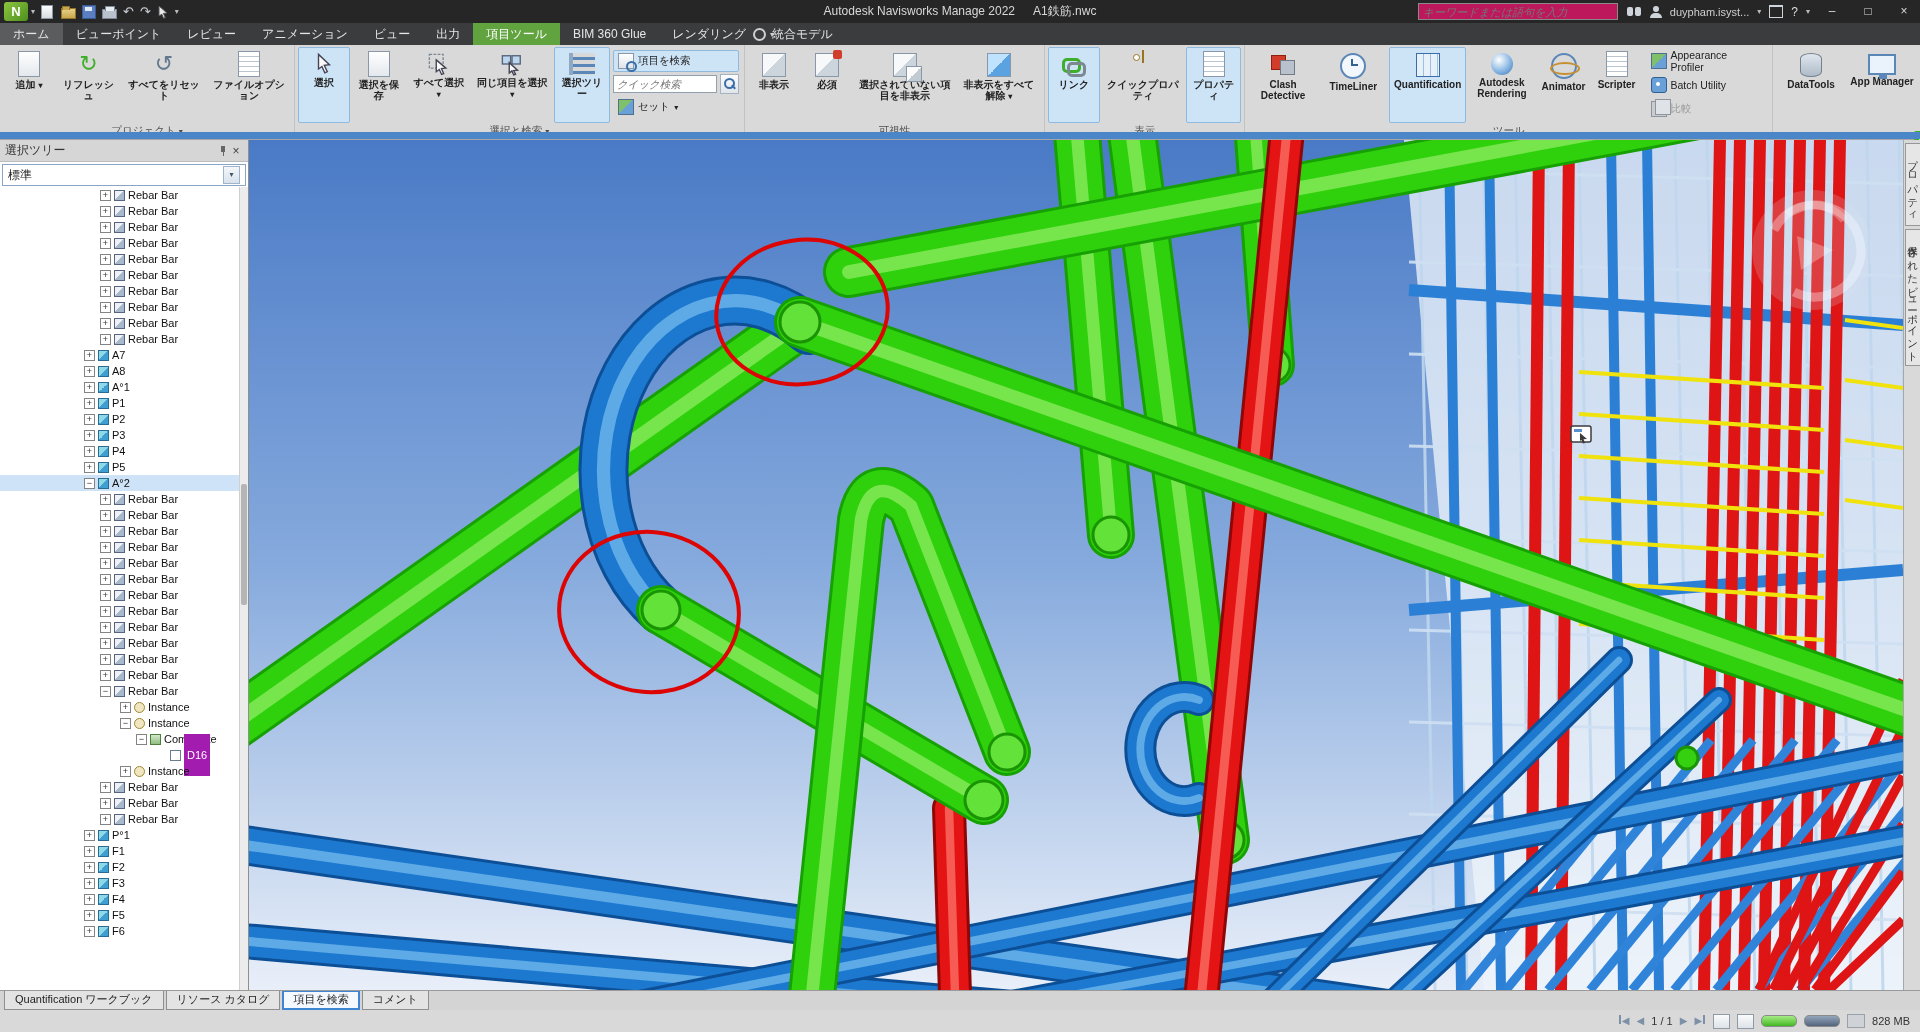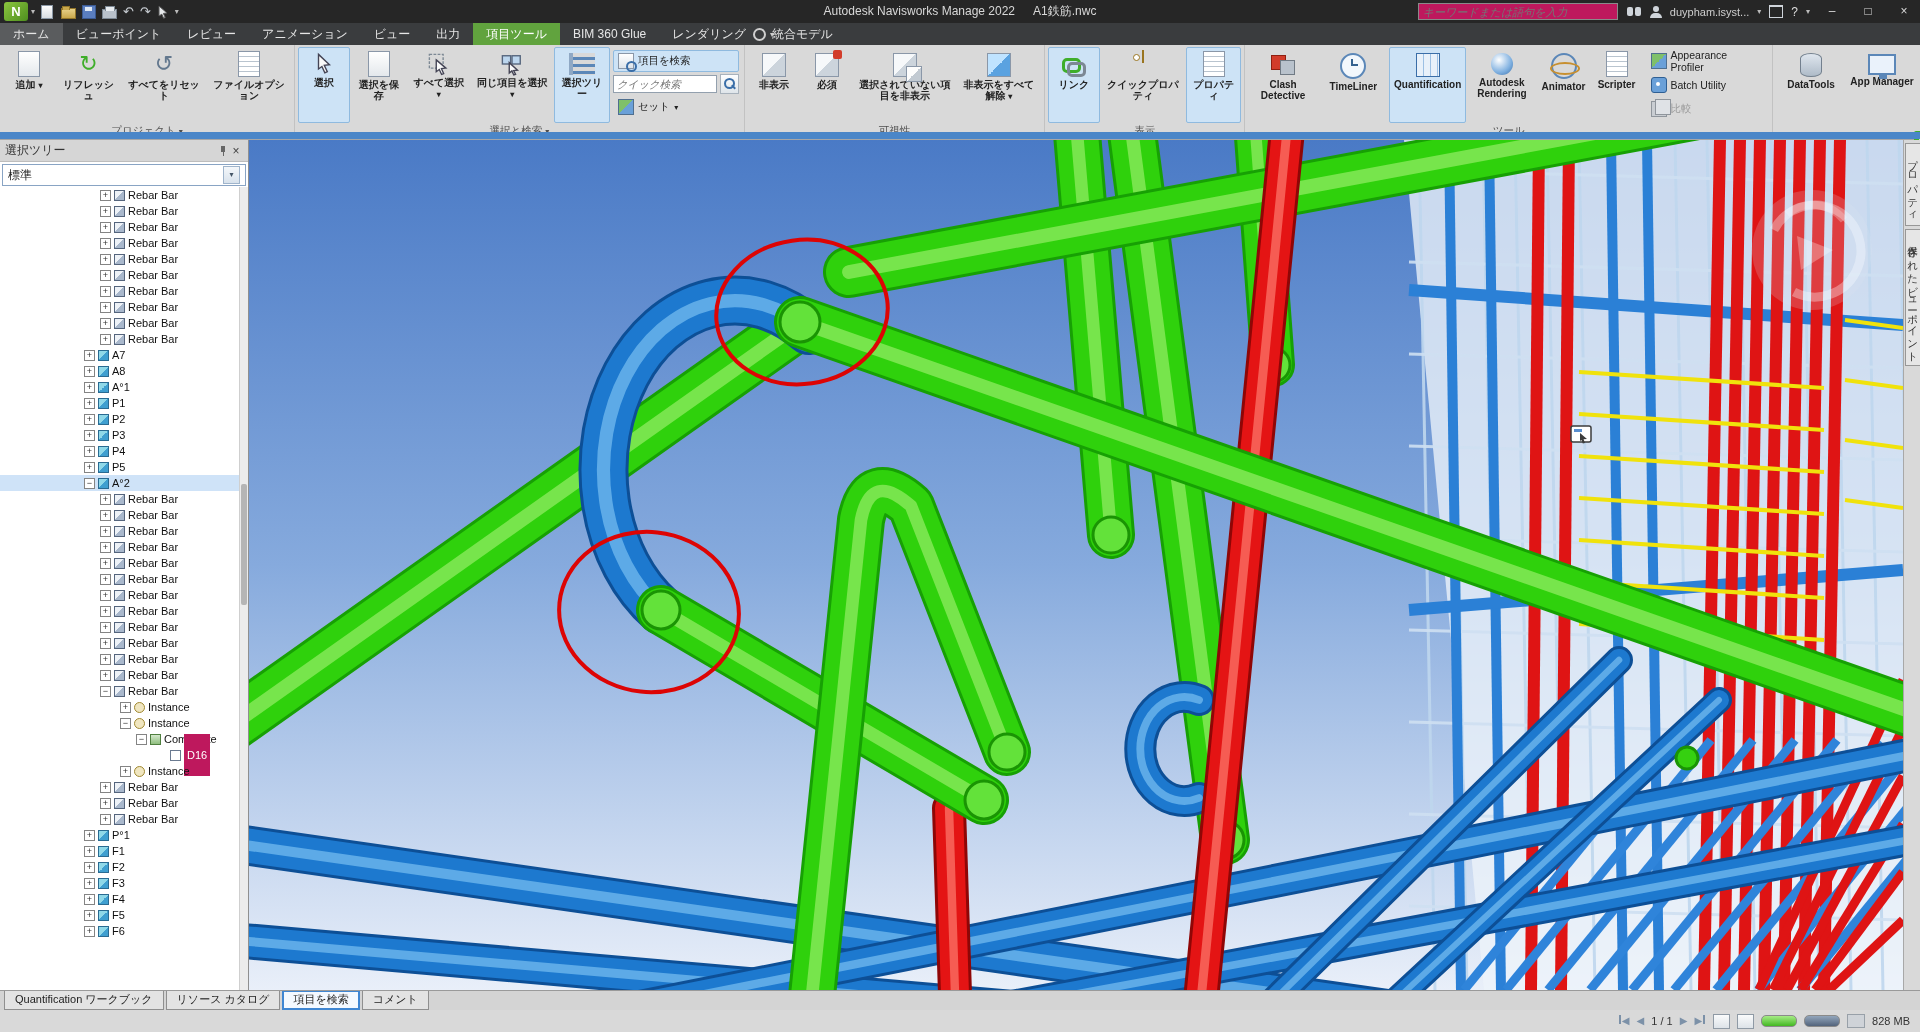--- a/index.html
+++ b/index.html
@@ -118,21 +118,21 @@
   .lvl2{padding-left:84px}.lvl3{padding-left:100px}.lvl4{padding-left:120px}.lvl5{padding-left:136px}.lvl6{padding-left:156px}
   .exp{width:9px;height:9px;border:1px solid #848484;background:#fff;font-size:9px;line-height:8px;text-align:center;color:#333;flex:none;box-sizing:content-box;}
   .exp:empty{visibility:hidden;}
   .ticon{width:11px;height:11px;margin:0 3px 0 3px;flex:none;box-sizing:border-box;}
   .ticon.rebar{background:linear-gradient(135deg,#eef2f7 45%,#a9b8cc 45%);border:1px solid #55657d;}
   .ticon.grp{background:linear-gradient(135deg,#8fd8e8 50%,#3f9fd0 50%);border:1px solid #2a6b92;}
   .ticon.inst{background:#f0e6c0;border:1px solid #a08830;border-radius:50%;}
   .ticon.comp{background:linear-gradient(#d4e8cc,#8fbf7f);border:1px solid #4f7f3f;}
   .ticon.leaf{background:#fff;border:1px solid #6a7a90;}
   .trow.selgrp{background:#cfe3f8;}
-  .trow.sel .tlabel{background:#be185d;color:#fff;padding:15px 3px;}
+  .trow.sel .tlabel{background:#a21caf;color:#fff;padding:15px 3px;}
   .vscroll{position:absolute;right:0;top:47px;bottom:0;width:8px;background:#ececec;border-left:1px solid #cfcfcf;}
   .vthumb{position:absolute;left:1px;right:1px;top:37%;height:15%;background:#b5b5b5;border-radius:2px;}
 
   
   .viewport{position:absolute;left:249px;top:140px;width:1654px;height:850px;}
   .viewport svg{display:block;}
 
   
   .rightstrip{position:absolute;right:0;top:140px;width:17px;height:850px;background:#d9d9d9;border-left:1px solid #a8a8a8;box-sizing:border-box;}
   .vtab{writing-mode:vertical-rl;font-size:10.5px;color:#333;background:#e6e6e6;border:1px solid #979797;margin:3px 1px 2px 1px;padding:8px 0;text-align:center;letter-spacing:1px;}

